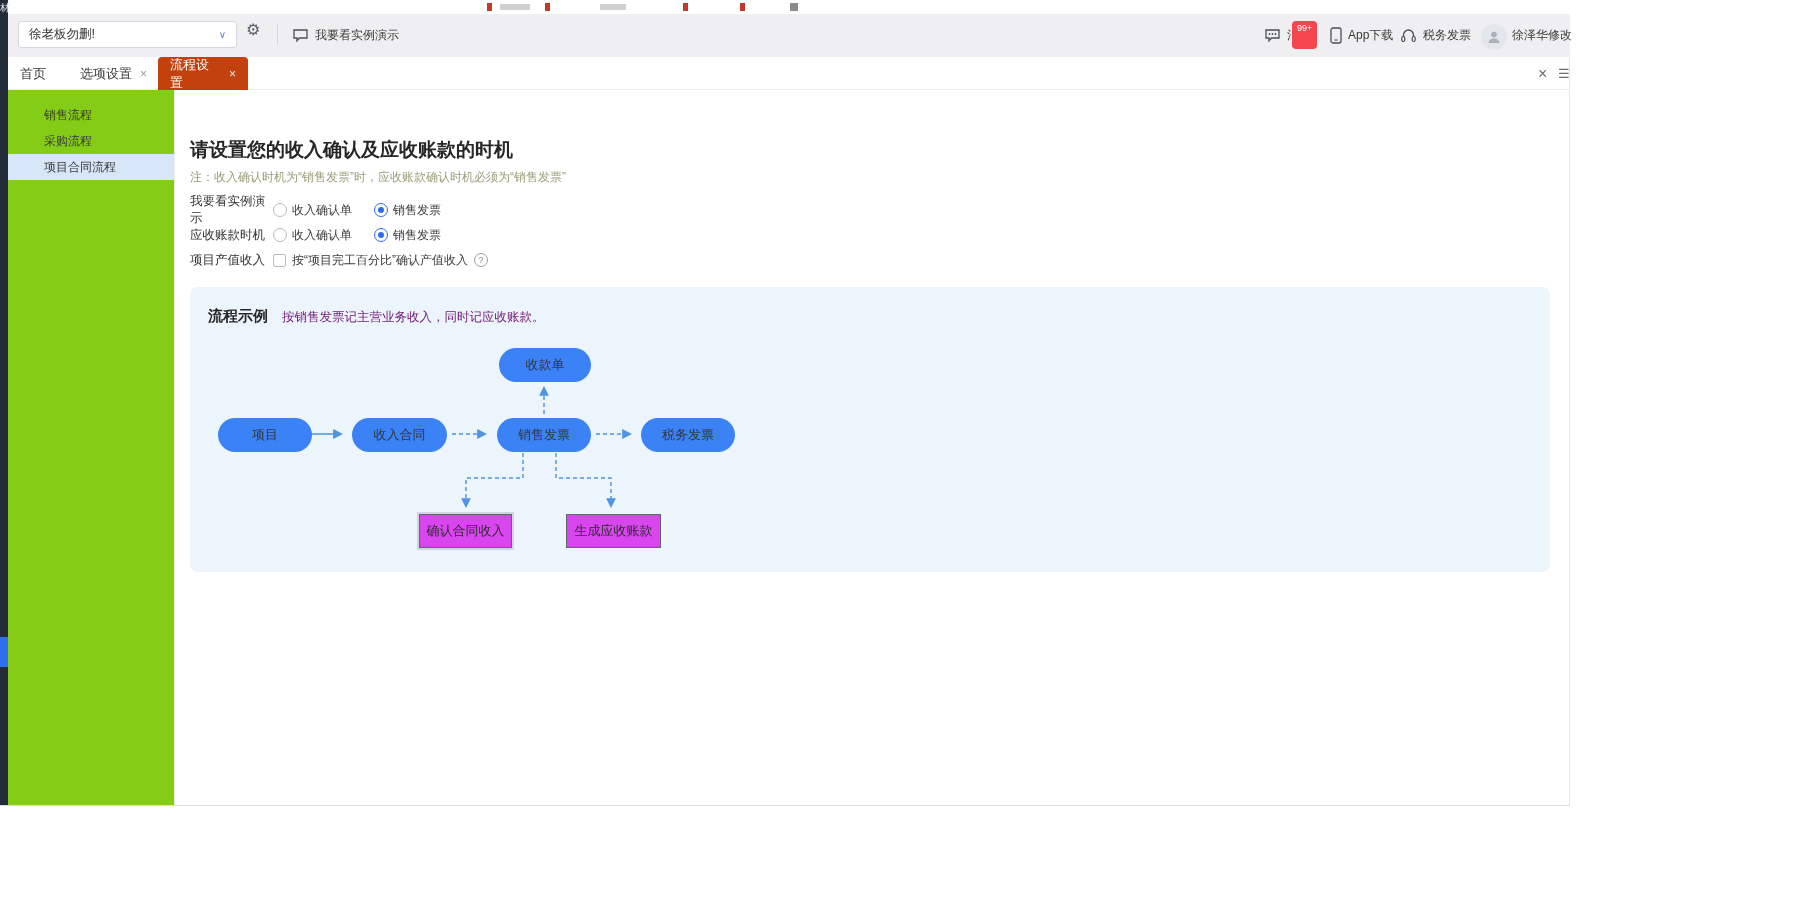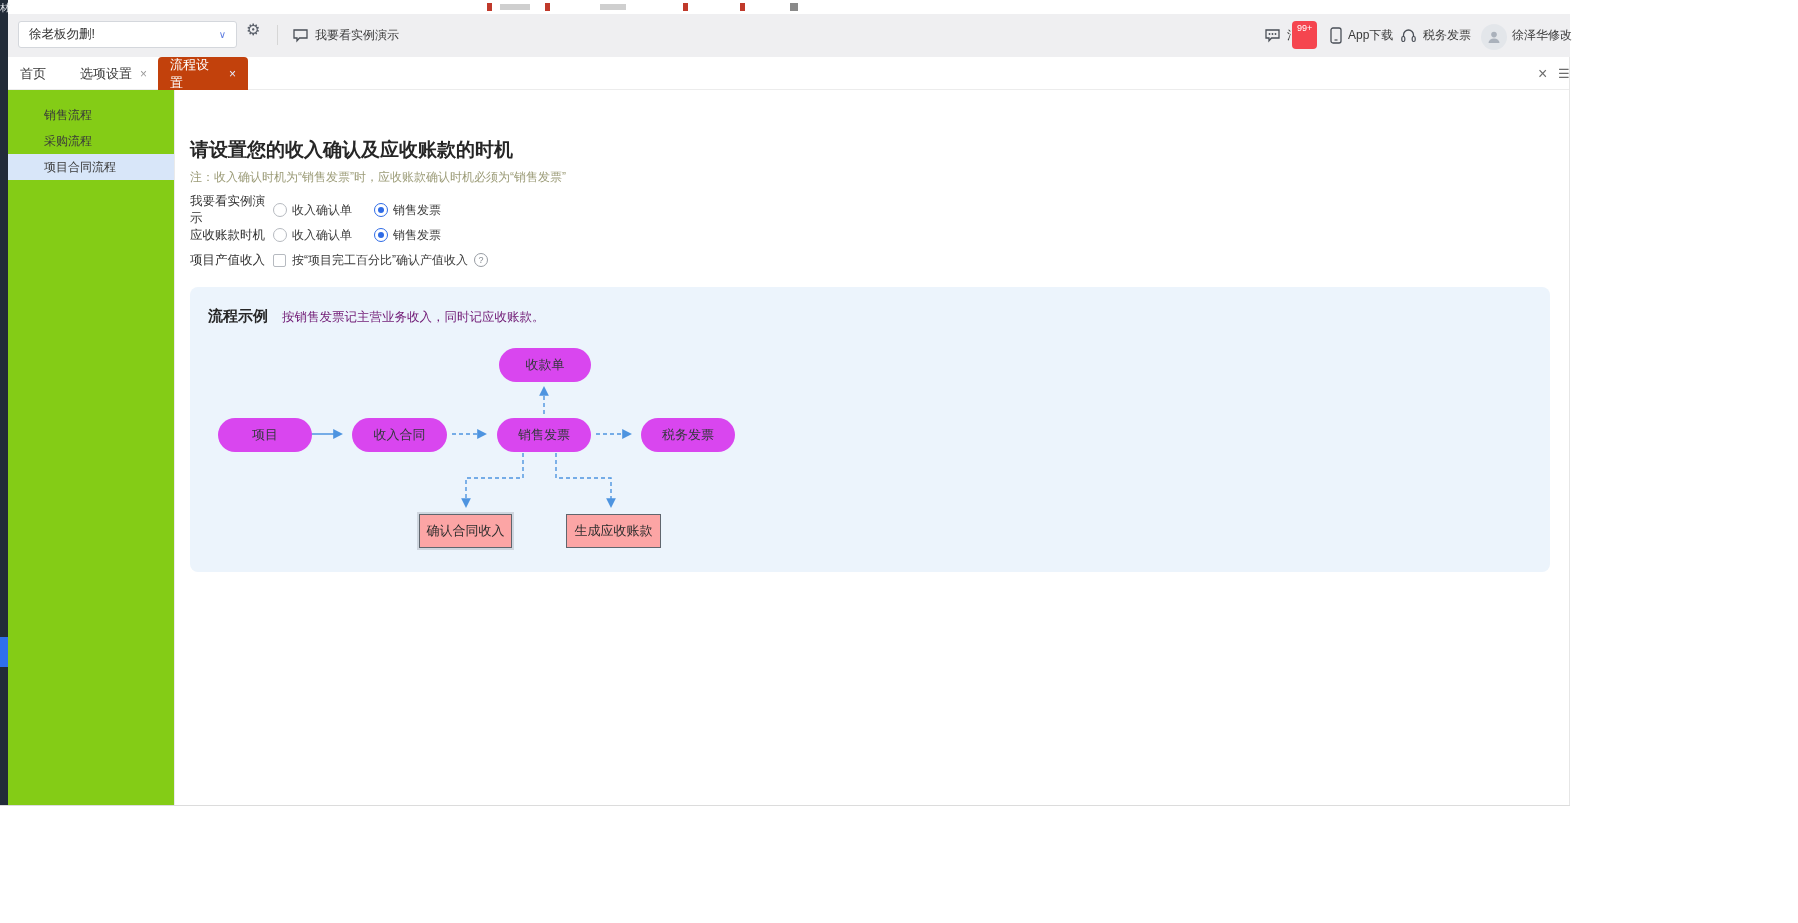--- a/index.html
+++ b/index.html
@@ -74,23 +74,23 @@
     margin-right:6px;flex:none;cursor:pointer}
   .help{width:14px;height:14px;border:1px solid #979ca3;border-radius:50%;color:#868b92;
     font-size:9px;display:flex;align-items:center;justify-content:center;margin-left:6px;cursor:pointer}
 
   
   .flow-panel{position:absolute;left:190px;top:287px;width:1360px;height:285px;
     background:#ecf4fc;border-radius:8px}
   .flow-head{position:absolute;left:18px;top:20px;display:flex;align-items:baseline;gap:14px}
   .flow-title{font-size:15px;font-weight:bold;color:#262626}
   .flow-desc{font-size:12.5px;color:#701a75}
-  .pill{position:absolute;height:34px;border-radius:17px;background:#d946ef;color:#34383d;
+  .pill{position:absolute;height:34px;border-radius:17px;background:#3b82f6;color:#34383d;
     font-size:13px;display:flex;align-items:center;justify-content:center}
-  .fbox{position:absolute;height:34px;background:#fca5a5;border:1px solid #60666e;color:#2e2e2e;
+  .fbox{position:absolute;height:34px;background:#d946ef;border:1px solid #60666e;color:#2e2e2e;
     font-size:13px;display:flex;align-items:center;justify-content:center}
   .fbox.rim{box-shadow:0 0 0 2px rgba(160,166,175,.38)}
   .flow-lines{position:absolute;left:0;top:0;pointer-events:none}
   .flow-lines .solid{stroke:#4e94e0;stroke-width:1.4;fill:none}
   .flow-lines .dash{stroke:#4e94e0;stroke-width:1.4;fill:none;stroke-dasharray:4 3}
 
   svg.ic{display:block}
 </style>
 </head>
 <body>

